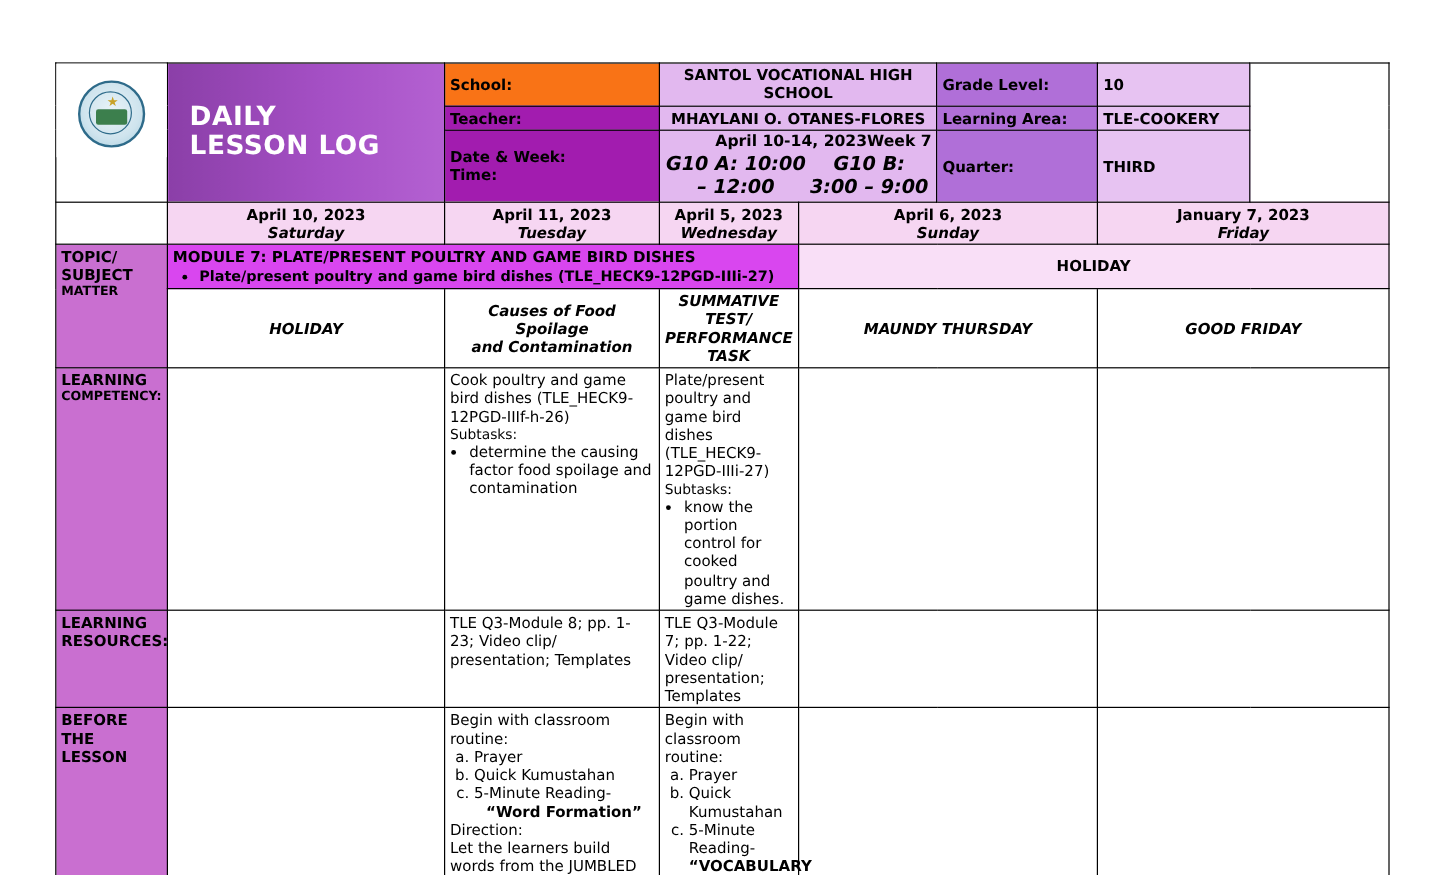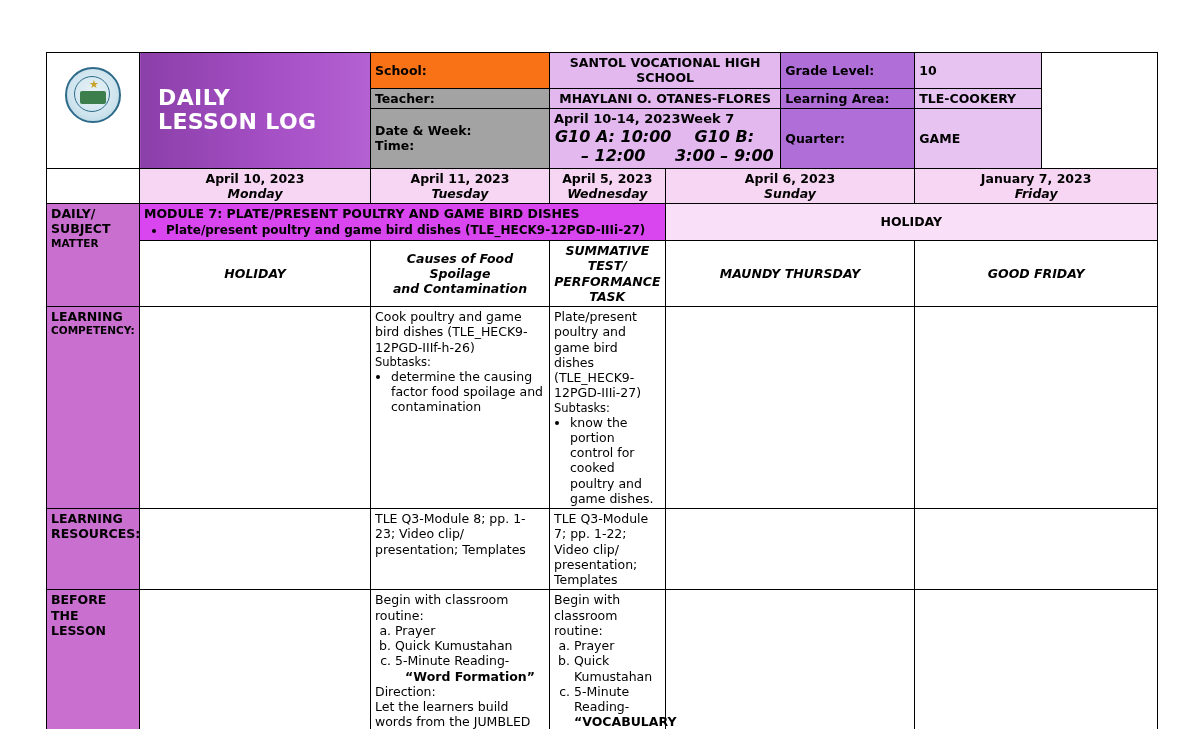--- a/index.html
+++ b/index.html
@@ -93,21 +93,21 @@
     letter-spacing: .4px;
     padding-left: 14px;
   }
   .hdr-label {
     background: #f97316;
     font-weight: bold;
     font-size: 12.5px;
     width: 170px;
     vertical-align: middle !important;
   }
-  .hdr-label.purple2 { background: #a3a3a3; }
+  .hdr-label.purple2 { background: #a21caf; }
   .hdr-value {
     background: #e2b8ef;
     font-weight: bold;
     font-size: 13px;
     text-align: center;
     vertical-align: middle !important;
   }
   .hdr-label-r {
     background: #b06fd8;
     font-weight: bold;
@@ -131,21 +131,21 @@
     font-size: 13px;
     text-align: center;
   }
   .dt-sub {
     font-style: italic;
     font-weight: bold;
     font-size: 16px;
   }
   .dt-row {
     display: flex;
-    justify-content: flex-start;
+    justify-content: flex-end;
     align-items: baseline;
   }
   
   .day-cell {
     background: #f6d6f2;
     text-align: center;
     font-size: 11.5px;
     font-weight: bold;
     padding: 3px 2px;
   }
@@ -253,28 +253,28 @@
         <div class="dt-row">
           <span class="dt-main">April 10-14, 2023</span>
           <span class="dt-main">Week 7</span>
         </div>
         <div class="dt-row">
           <span class="dt-sub">G10 A: 10:00 – 12:00</span>
           <span class="dt-sub">G10 B: 3:00 – 9:00</span>
         </div>
       </td>
       <td class="hdr-label-r">Quarter:</td>
-      <td class="hdr-value-r">GAME</td>
+      <td class="hdr-value-r">THIRD</td>
     </tr>
 
     <tr>
       <td class="corner-cell"></td>
       <td class="day-cell w-day">
         <div class="dnum">April 10, 2023</div>
-        <div class="dname">Monday</div>
+        <div class="dname">Saturday</div>
       </td>
       <td class="day-cell w-day2">
         <div class="dnum">April 11, 2023</div>
         <div class="dname">Tuesday</div>
       </td>
       <td class="day-cell w-day3">
         <div class="dnum">April 5, 2023</div>
         <div class="dname">Wednesday</div>
       </td>
       <td class="day-cell w-day4" colspan="2">
@@ -282,21 +282,21 @@
         <div class="dname">Sunday</div>
       </td>
       <td class="day-cell w-day5" colspan="2">
         <div class="dnum">January 7, 2023</div>
         <div class="dname">Friday</div>
       </td>
     </tr>
 
     <tr>
       <td class="rowlabel" rowspan="2">
-        <div>DAILY/</div>
+        <div>TOPIC/</div>
         <div>SUBJECT</div>
         <div class="small">MATTER</div>
       </td>
       <td class="topic-band" colspan="3">
         <div>MODULE 7: PLATE/PRESENT POULTRY AND GAME BIRD DISHES</div>
         <ul>
           <li>Plate/present poultry and game bird dishes (TLE_HECK9-12PGD-IIIi-27)</li>
         </ul>
       </td>
       <td class="holiday-band" colspan="4">HOLIDAY</td>

